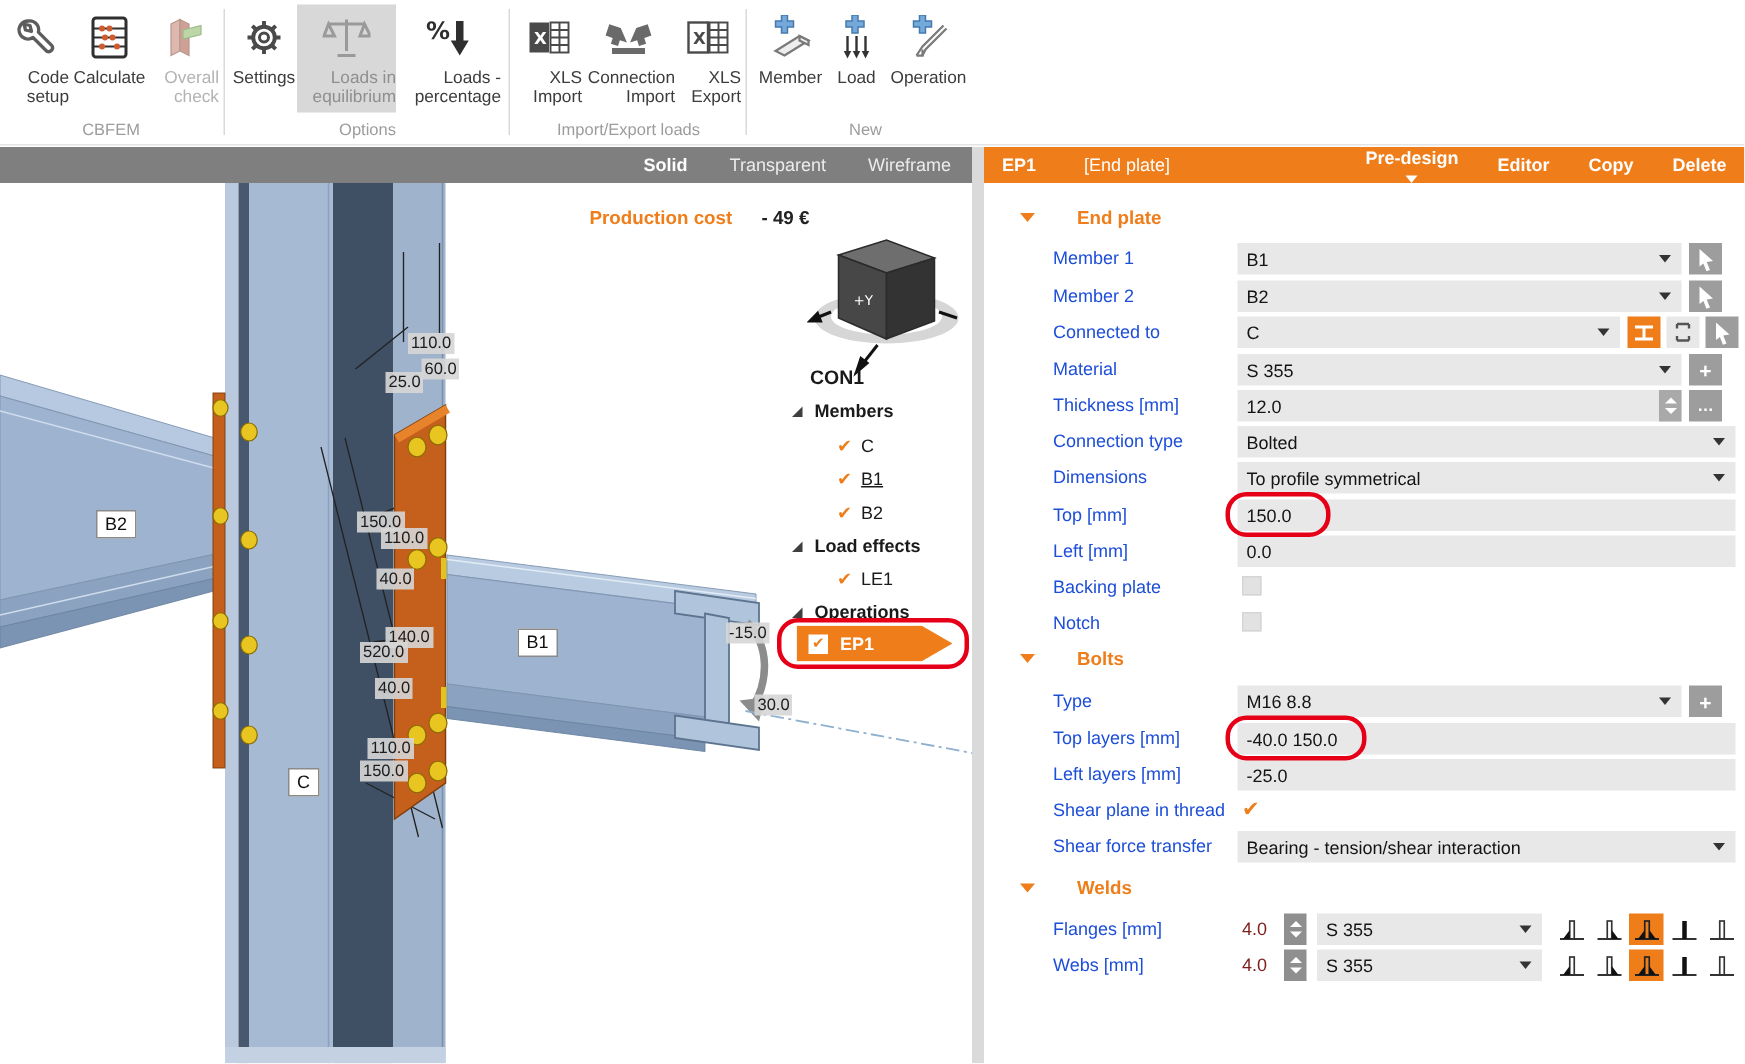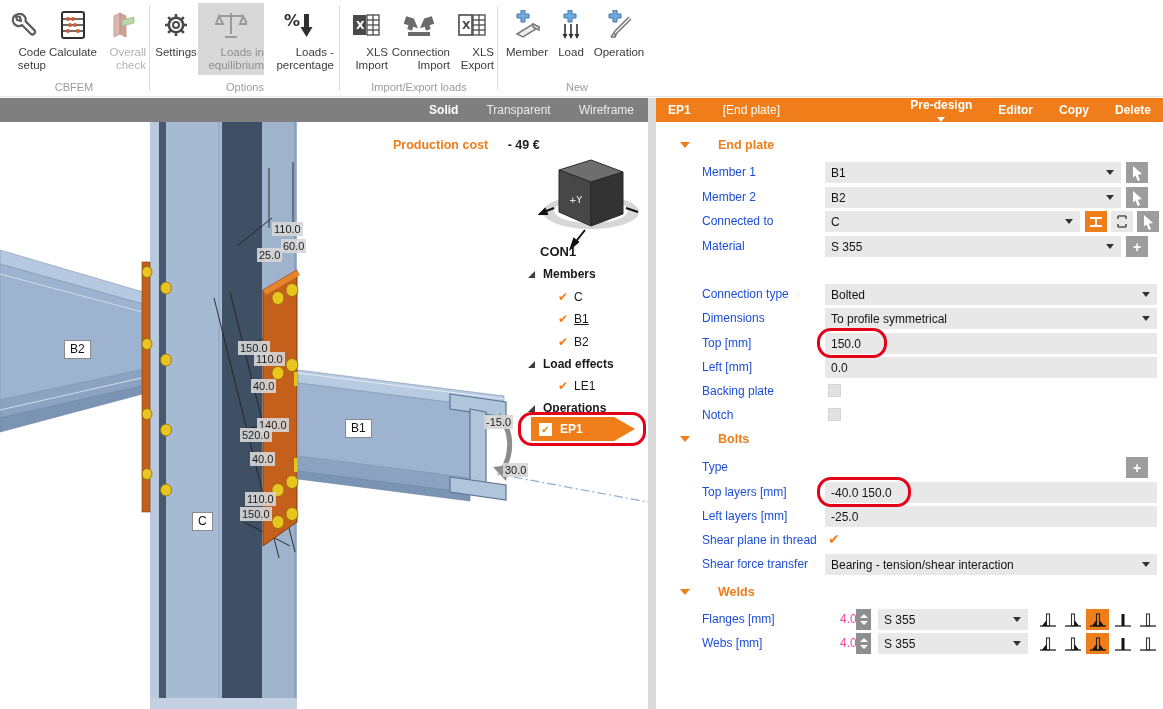--- a/index.html
+++ b/index.html
@@ -75,21 +75,21 @@
   .sbtn { position:absolute; top:0; width:22px; height:21px; background:#9d9d9d; display:flex; align-items:center; justify-content:center;
           color:#fff; font-weight:bold; font-size:14px; }
   .sbtn.orange { background:#ee7d1a; }
   .sbtn.lite { background:#e8e8e8; }
   .spin { position:absolute; top:0; width:15px; height:21px; background:#a9a9a9; display:flex; flex-direction:column;
           align-items:center; justify-content:center; gap:3px; }
   .spin i { width:0; height:0; border-left:4px solid transparent; border-right:4px solid transparent; }
   .spin .up { border-bottom:4px solid #fff; } .spin .dn { border-top:4px solid #fff; }
   .cbox { position:absolute; left:172px; top:3px; width:13px; height:13px; background:#e2e2e2; border:1px solid #d5d5d5; }
   .ocheck { position:absolute; left:172px; top:1px; color:#ee7d1a; font-size:14px; font-weight:bold; }
-  .wval { position:absolute; left:172px; top:3px; font-size:12px; color:#ec4899;margin-left:12px; }
+  .wval { position:absolute; left:172px; top:3px; font-size:12px; color:#7f1d1d; }
   .wicon { position:absolute; top:0; width:23px; height:21px; display:flex; align-items:center; justify-content:center; }
   .wicon.sel { background:#ee7d1a; }
 </style>
 </head>
 <body>
 
 <div id="app">
 
   <div id="ribbon">
 
@@ -526,20 +526,31 @@
         </div>
     </div>
     <div class="prow" style="top:138px">
       <span class="plabel">Material</span>
       <div class="pfield w296">
           <span class="pvalue">S 355</span>
           <i class="dcaret"></i>
         </div>
       <div class="sbtn" style="left:470px">+</div>
     </div>
+    <div class="prow" style="top:162px">
+      <span class="plabel">Thickness [mm]</span>
+      <div class="pfield w296">
+          <span class="pvalue">12.0</span>
+        </div>
+      <div class="spin" style="left:450px">
+          <i class="up"></i>
+          <i class="dn"></i>
+        </div>
+      <div class="sbtn" style="left:470px;font-size:11px">…</div>
+    </div>
     <div class="prow" style="top:210px">
       <span class="plabel">Dimensions</span>
       <div class="pfield w332">
           <span class="pvalue">To profile symmetrical</span>
           <i class="dcaret"></i>
         </div>
     </div>
     <div class="prow" style="top:186px">
       <span class="plabel">Connection type</span>
       <div class="pfield w332">
@@ -567,20 +578,24 @@
       <span class="plabel">Notch</span>
       <div class="cbox"></div>
     </div>
 
     <div class="shead" style="top:334px">
       <i class="ocaret"></i>
       <span>Bolts</span>
     </div>
     <div class="prow" style="top:359px">
       <span class="plabel">Type</span>
+      <div class="pfield w296">
+          <span class="pvalue">M16 8.8</span>
+          <i class="dcaret"></i>
+        </div>
       <div class="sbtn" style="left:470px">+</div>
     </div>
     <div class="prow" style="top:384px">
       <span class="plabel">Top layers [mm]</span>
       <div class="pfield w332">
           <span class="pvalue">-40.0 150.0</span>
         </div>
     </div>
     <div class="prow" style="top:408px">
       <span class="plabel">Left layers [mm]</span>

